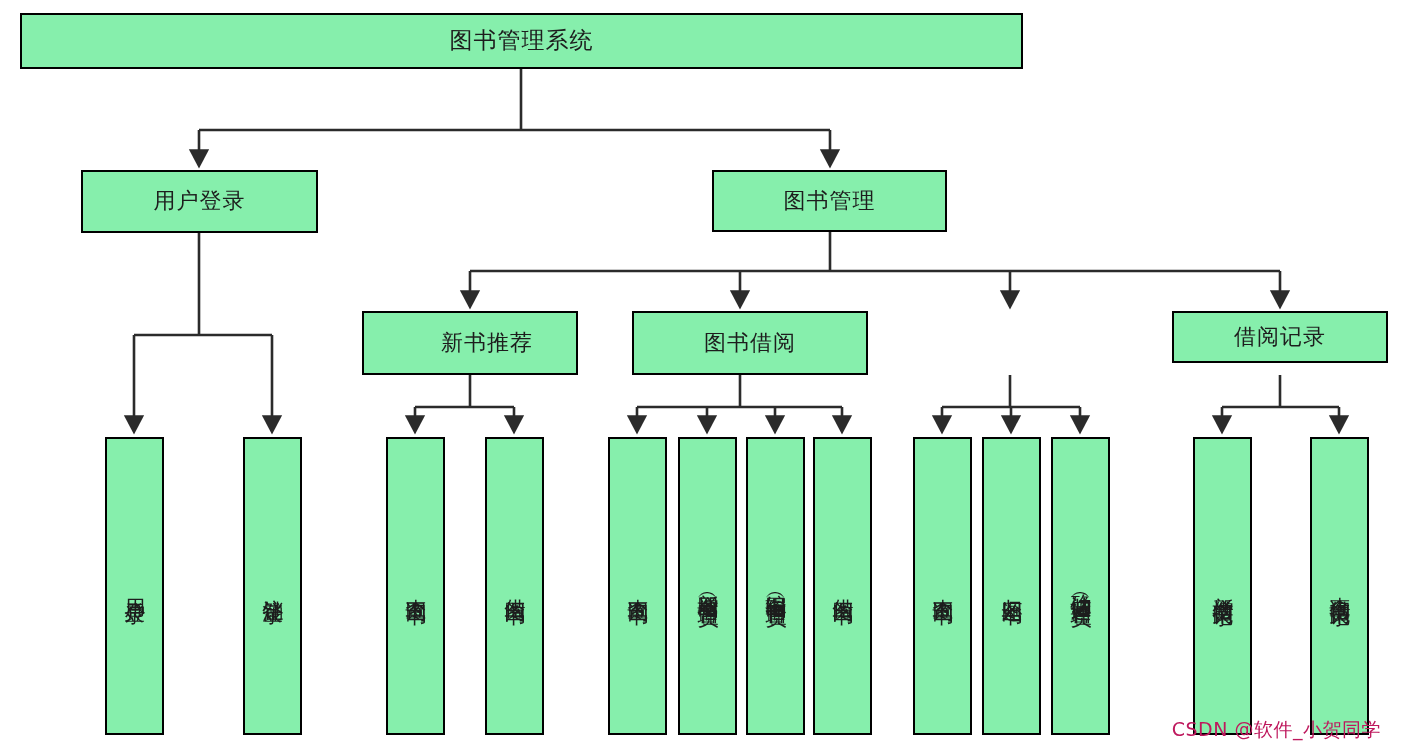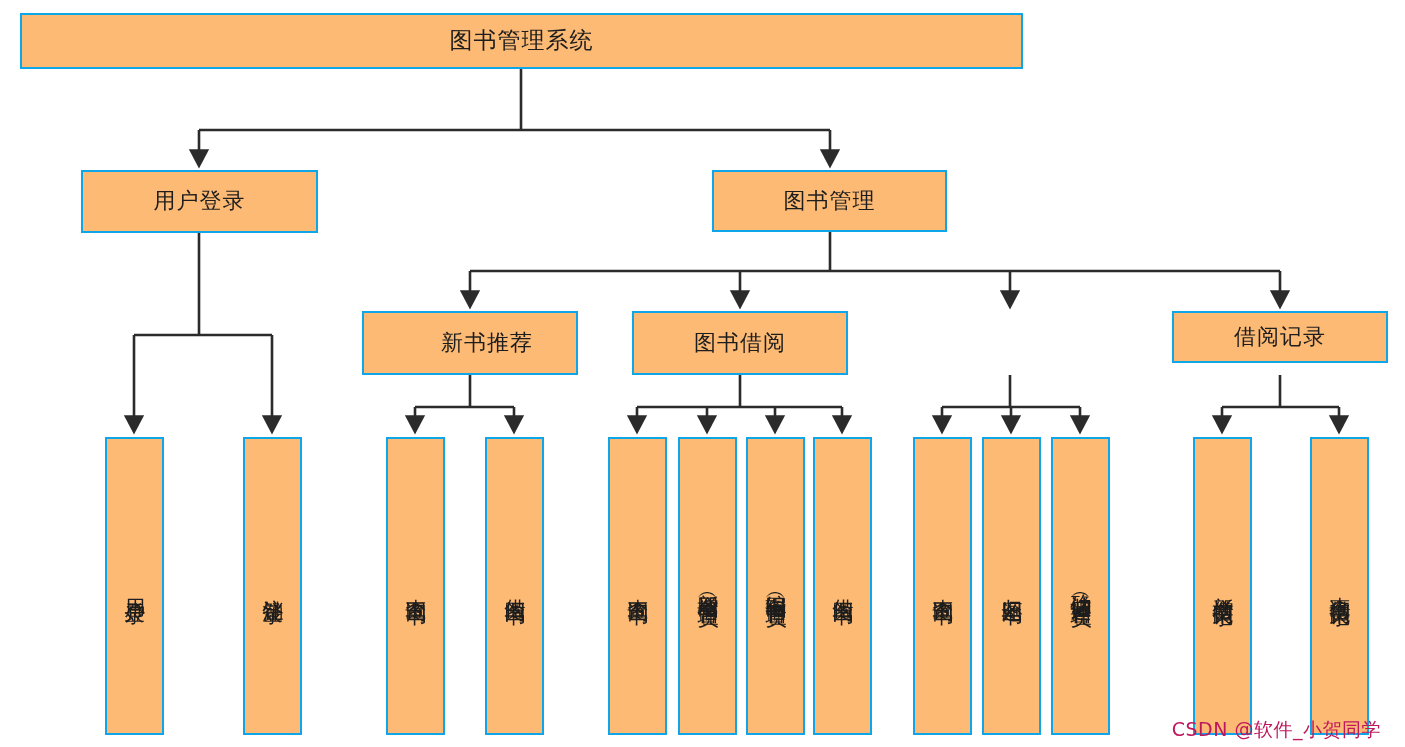--- a/index.html
+++ b/index.html
@@ -22,22 +22,22 @@
     position: absolute;
     left: 0;
     top: 0;
     width: 1405px;
     height: 747px;
     pointer-events: none;
   }
   .node {
     position: absolute;
     box-sizing: border-box;
-    background: #fdba74;
-    border: 2px solid #0ea5e9;
+    background: #86efac;
+    border: 2px solid #000000;
     display: flex;
     align-items: center;
     justify-content: center;
     color: #1d1d1d;
     text-align: center;
     z-index: 2;
   }
   .node-h {
     font-size: 22px;
     letter-spacing: 1px;
@@ -130,21 +130,21 @@
   <div class="node node-h" style="left:81px; top:170px; width:237px; height:63px;">
     <span>用户登录</span>
   </div>
   <div class="node node-h" style="left:712px; top:170px; width:235px; height:62px;">
     <span>图书管理</span>
   </div>
 
   <div class="node node-h" style="left:362px; top:311px; width:216px; height:64px;padding-left:34px;">
     <span>新书推荐</span>
   </div>
-  <div class="node node-h" style="left:632px; top:311px; width:216px; height:64px;">
+  <div class="node node-h" style="left:632px; top:311px; width:236px; height:64px;">
     <span>图书借阅</span>
   </div>
   <div class="node node-h" style="left:1172px; top:311px; width:216px; height:52px;">
     <span>借阅记录</span>
   </div>
 
   <div class="node node-v" style="left:105px; top:437px; width:59px; height:298px;">
     <span class="vtext">用户登录</span>
   </div>
   <div class="node node-v" style="left:243px; top:437px; width:59px; height:298px;">

